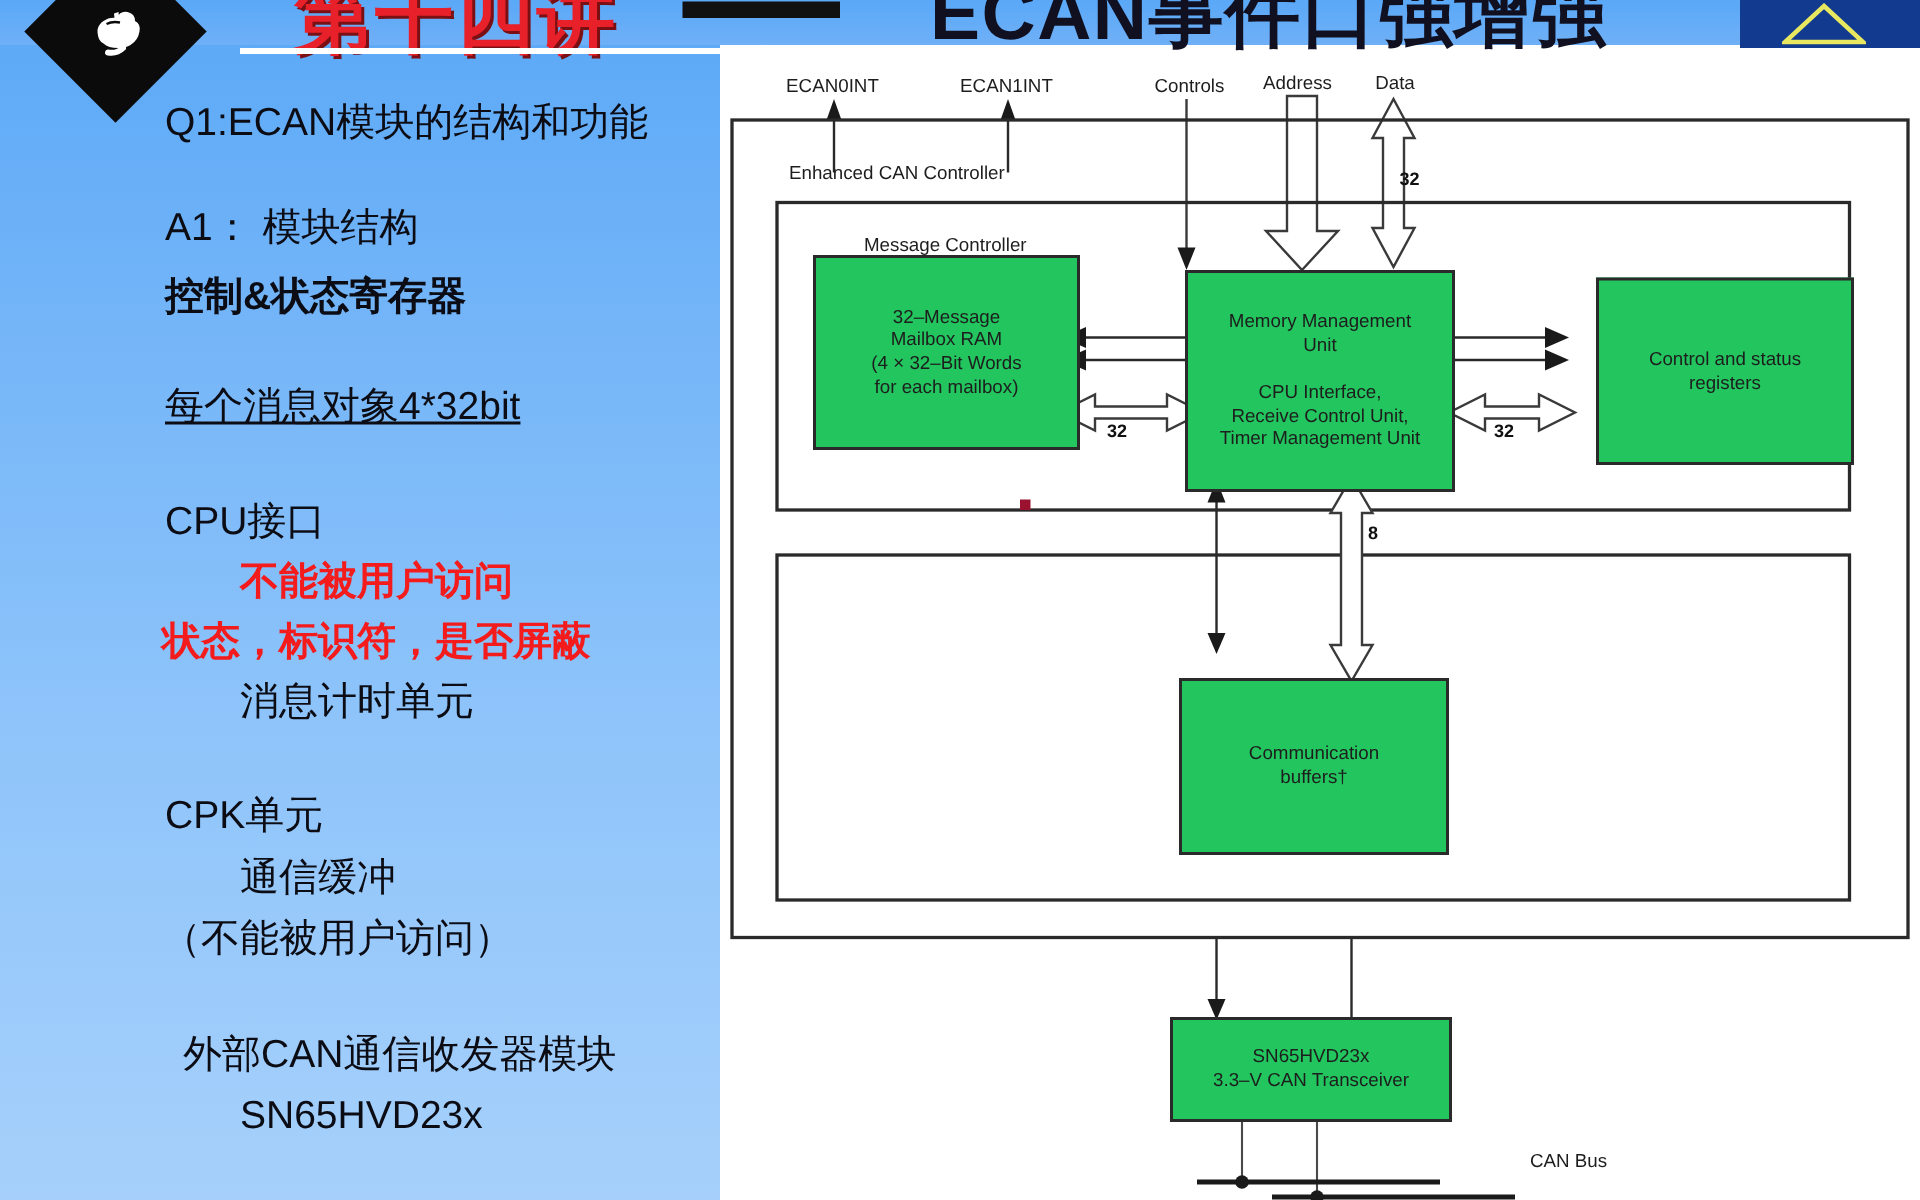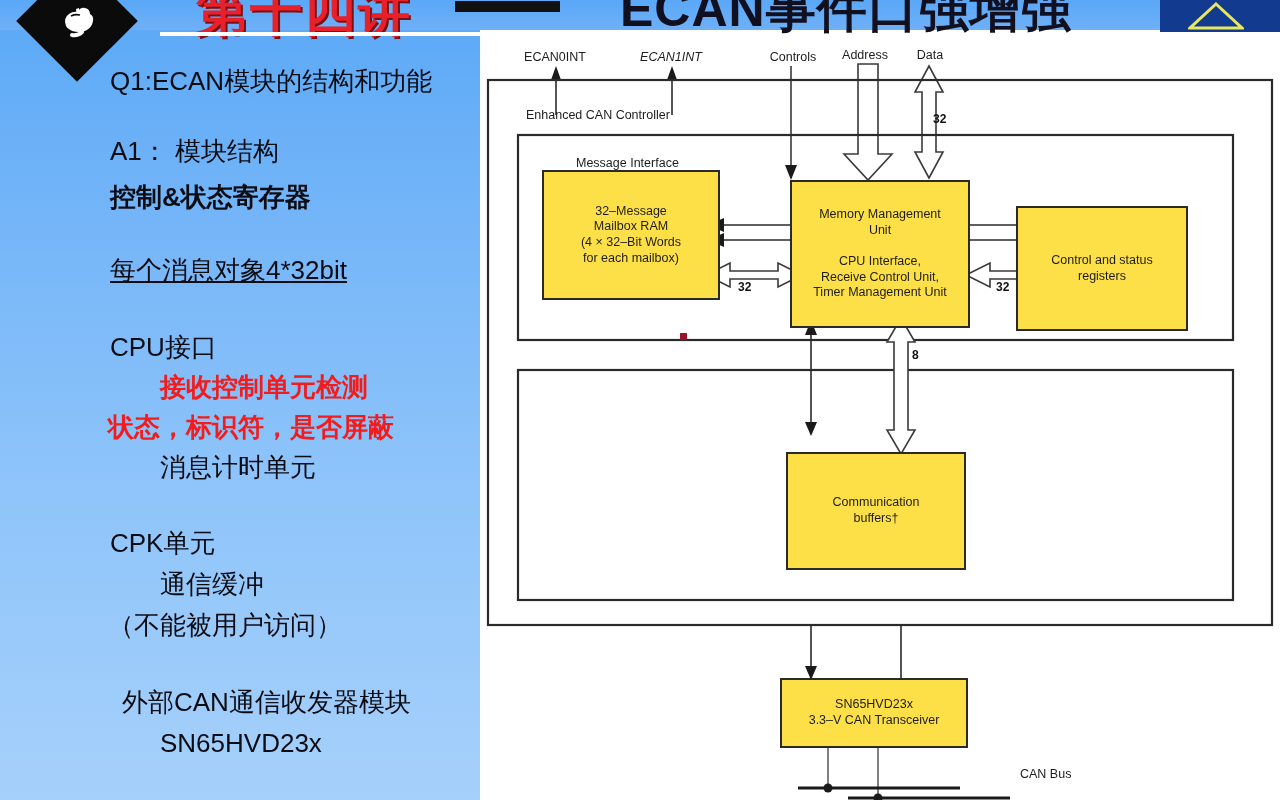--- a/index.html
+++ b/index.html
@@ -139,21 +139,21 @@
   .dlabel {
     position: absolute;
     font-size: 12.5px;
     color: #1d1d1d;
     white-space: nowrap;
     text-align: center;
     line-height: 1.22;
   }
   .dbox {
     position: absolute;
-    background: #fde047;
+    background: #22c55e;
     border: 2.2px solid #2a2a2a;
     box-sizing: border-box;
     display: flex;
     align-items: center;
     justify-content: center;
     text-align: center;
     font-size: 12.5px;
     color: #1d1d1d;
     line-height: 1.25;
   }
@@ -174,35 +174,35 @@
 <body>
 
 <div id="stage">
 
   <div id="left-col">
       <div class="tline" style="left: 110px; top: 24px; font-size: 26px;">Q1:ECAN模块的结构和功能</div>
       <div class="tline" style="left: 110px; top: 62px; font-size: 26px; margin-top: 32px;">A1： 模块结构</div>
       <div class="tline" style="left: 110px; top: 140px; font-size: 26px; font-weight: bold;">控制&amp;状态寄存器</div>
       <div class="tline" style="left: 110px; top: 213px; font-size: 26px; text-decoration: underline;">每个消息对象4*32bit</div>
       <div class="tline" style="left: 110px; top: 290px; font-size: 26px;">CPU接口</div>
-      <div class="tline red" style="left: 160px; top: 330px; font-size: 26px;">接收控制单元检测</div>
+      <div class="tline red" style="left: 160px; top: 330px; font-size: 26px;">不能被用户访问</div>
       <div class="tline red" style="left: 108px; top: 370px; font-size: 26px;">状态，标识符，是否屏蔽</div>
       <div class="tline" style="left: 160px; top: 410px; font-size: 26px;">消息计时单元</div>
       <div class="tline" style="left: 110px; top: 486px; font-size: 26px;">CPK单元</div>
       <div class="tline" style="left: 160px; top: 527px; font-size: 26px;">通信缓冲</div>
       <div class="tline" style="left: 108px; top: 568px; font-size: 26px;">（不能被用户访问）</div>
       <div class="tline" style="left: 122px; top: 645px; font-size: 26px;">外部CAN通信收发器模块</div>
       <div class="tline" style="left: 160px; top: 686px; font-size: 26px;">SN65HVD23x</div>
     </div>
 
   <div id="panel">
     <div id="diagram">
 
       <div class="dlabel" style="left:30px;top:20px;width:90px;">ECAN0INT</div>
-      <div class="dlabel" style="left:146px;top:20px;width:90px;font-style:italic;">ECAN1INT</div>
+      <div class="dlabel" style="left:146px;top:20px;width:90px;">ECAN1INT</div>
       <div class="dlabel" style="left:278px;top:20px;width:70px;">Controls</div>
       <div class="dlabel" style="left:350px;top:18px;width:70px;">Address</div>
       <div class="dlabel" style="left:420px;top:18px;width:60px;">Data</div>
 
       <svg width="800" height="770" style="position:absolute;left:0;top:0;">
 
         <line x1="76" y1="48" x2="76" y2="85" stroke="#2a2a2a" stroke-width="1.6"></line>
         <polygon points="76,36 71,50 81,50" fill="#1a1a1a"></polygon>
         <line x1="192" y1="48" x2="192" y2="85" stroke="#2a2a2a" stroke-width="1.6"></line>
         <polygon points="192,36 187,50 197,50" fill="#1a1a1a"></polygon>
@@ -258,39 +258,39 @@
         <line x1="348" y1="718" x2="348" y2="758" stroke="#4a4a4a" stroke-width="1.4"></line>
         <line x1="398" y1="718" x2="398" y2="770" stroke="#4a4a4a" stroke-width="1.4"></line>
         <line x1="318" y1="758" x2="480" y2="758" stroke="#1a1a1a" stroke-width="3.2"></line>
         <circle cx="348" cy="758" r="4.5" fill="#1a1a1a"></circle>
         <line x1="368" y1="768" x2="530" y2="768" stroke="#1a1a1a" stroke-width="3.2"></line>
         <circle cx="398" cy="768" r="4.5" fill="#1a1a1a"></circle>
       </svg>
 
       <div class="dlabel" style="left:46px;top:78px;">Enhanced CAN Controller</div>
 
-      <div class="dlabel" style="left:96px;top:126px;">Message Interface</div>
+      <div class="dlabel" style="left:96px;top:126px;">Message Controller</div>
 
       <div class="dbox" style="left:62px;top:140px;width:178px;height:130px;">
         <span style="white-space:pre-line;">32–Message
 Mailbox RAM
 (4 × 32–Bit Words
 for each mailbox)</span>
       </div>
 
       <div class="dbox" style="left:310px;top:150px;width:180px;height:148px;">
         <span style="white-space:pre-line;">Memory Management
 Unit
 
 CPU Interface,
 Receive Control Unit,
 Timer Management Unit</span>
       </div>
 
-      <div class="dbox" style="left:536px;top:155px;width:172px;height:125px;margin-top:21px;">
+      <div class="dbox" style="left:584px;top:155px;width:172px;height:125px;">
         <span style="white-space:pre-line;">Control and status
 registers</span>
       </div>
 
       <div class="dbox" style="left:306px;top:422px;width:180px;height:118px;">
         <span style="white-space:pre-line;">Communication
 buffers†</span>
       </div>
 
       <div class="dbox" style="left:300px;top:648px;width:188px;height:70px;">

